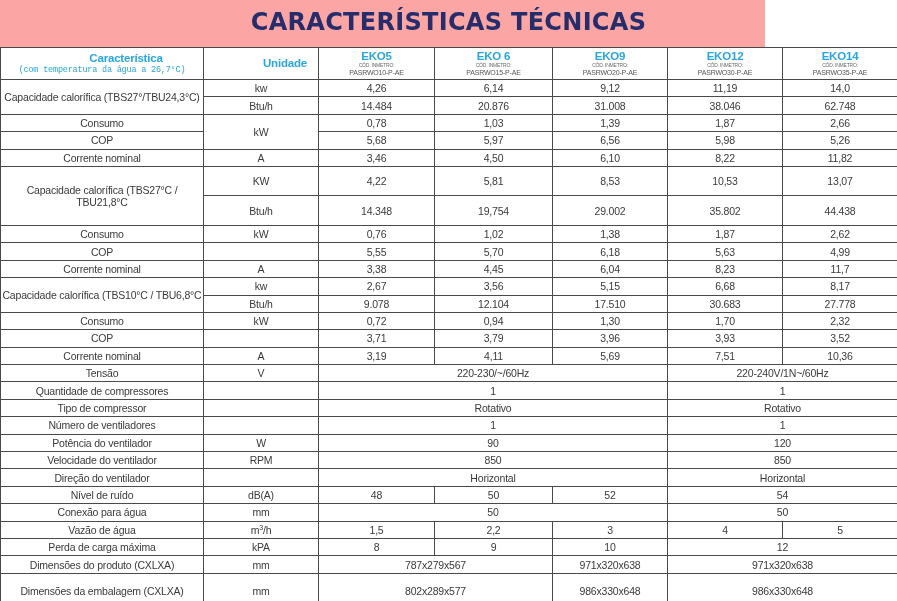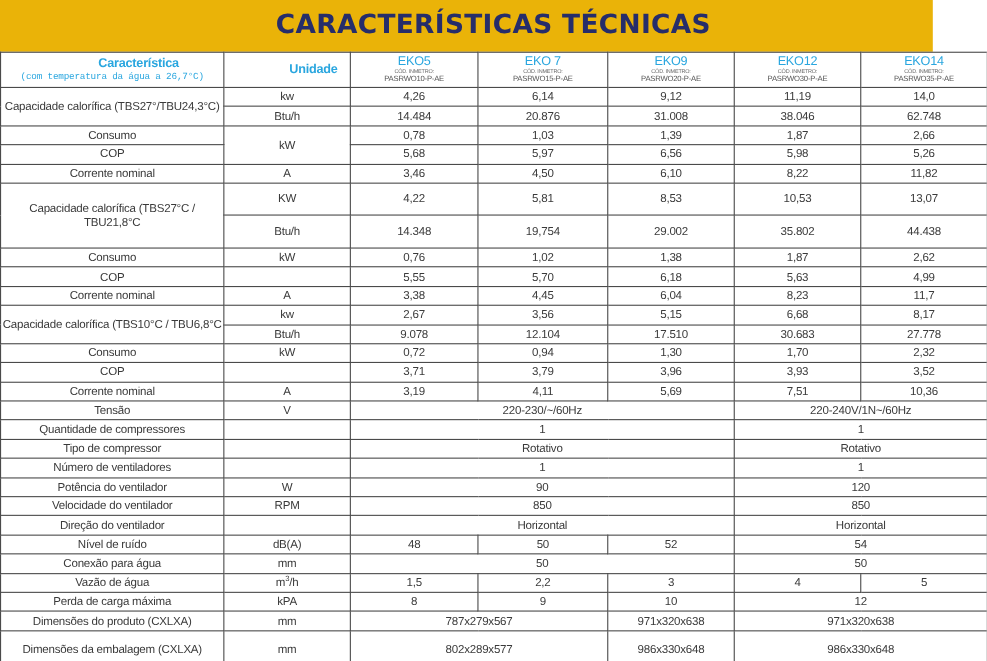--- a/index.html
+++ b/index.html
@@ -1,28 +1,28 @@
 <!DOCTYPE html>
 <html><head>
 <meta charset="utf-8">
 <style>
   html, body { margin:0; padding:0; background:#ffffff; }
   body { width:897px; height:601px; overflow:hidden; position:relative; font-family:"Liberation Sans", sans-serif; }
-  .banner { position:absolute; left:0; top:0; width:848px; height:47px; background:#eab308; }
+  .banner { position:absolute; left:0; top:0; width:765px; height:47px; background:#fca5a5; }
   .banner-title { position:absolute; left:0; top:8px; width:897px; text-align:center; font-family:"DejaVu Sans", sans-serif; font-weight:bold; font-size:24px; letter-spacing:0.3px; color:#262d6a; }
   table { position:absolute; left:0; top:47px; border-collapse:collapse; table-layout:fixed; width:897px; }
   td, th { border:1px solid #4a4a4a; padding:0; text-align:center; vertical-align:middle; font-size:10.5px; color:#3a3a3a; font-weight:normal; white-space:nowrap; overflow:hidden; letter-spacing:-0.2px; }
   th { height:31px; }
   tr.r td { height:16.4px; line-height:14px; }
   tr.r2 td { height:33.6px; }
   td.lbl { font-size:10.5px; }
   td.lbl.wrap { white-space:normal; line-height:12px; padding:17px 14px; }
   .h-main { color:#29a6df; font-weight:bold; font-size:11.5px; display:block; line-height:13px;margin-left:48px; }
   .h-sub { color:#29a6df; font-size:8.5px; display:block; line-height:10px;font-family:Liberation Mono, monospace; }
-  .h-model { color:#29a6df; font-weight:normal; font-size:11.5px; display:block; line-height:12px; }
+  .h-model { color:#29a6df; font-weight:bold; font-size:11.5px; display:block; line-height:12px; }
   .h-cod { color:#6a6a6a; font-size:5px; display:block; line-height:6px; }
   .h-code { color:#555; font-size:7px; display:block; line-height:9px; }
   sup { font-size:7px; line-height:0; }
 </style>
 </head>
 <body>
 
 <div class="banner">
   <div class="banner-title">CARACTERÍSTICAS TÉCNICAS</div>
 </div>
@@ -45,21 +45,21 @@
     </th>
     <th>
           <span class="h-main">Unidade</span>
         </th>
     <th>
           <span class="h-model">EKO5</span>
           <span class="h-cod">CÓD. INMETRO:</span>
           <span class="h-code">PASRWO10-P-AE</span>
         </th>
     <th>
-          <span class="h-model">EKO 7</span>
+          <span class="h-model">EKO 6</span>
           <span class="h-cod">CÓD. INMETRO:</span>
           <span class="h-code">PASRWO15-P-AE</span>
         </th>
     <th>
           <span class="h-model">EKO9</span>
           <span class="h-cod">CÓD. INMETRO:</span>
           <span class="h-code">PASRWO20-P-AE</span>
         </th>
     <th>
           <span class="h-model">EKO12</span>

